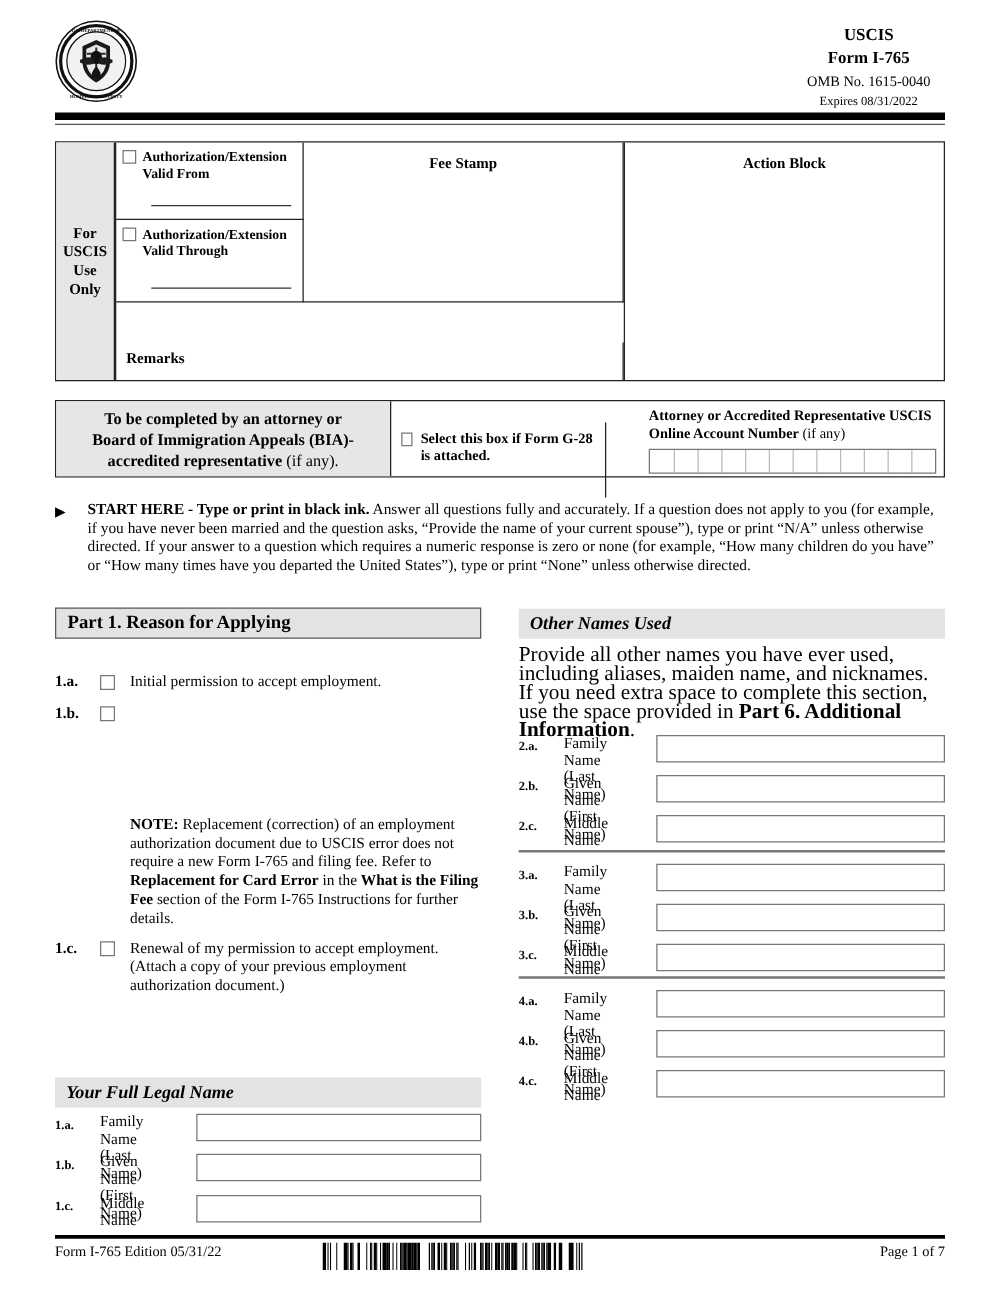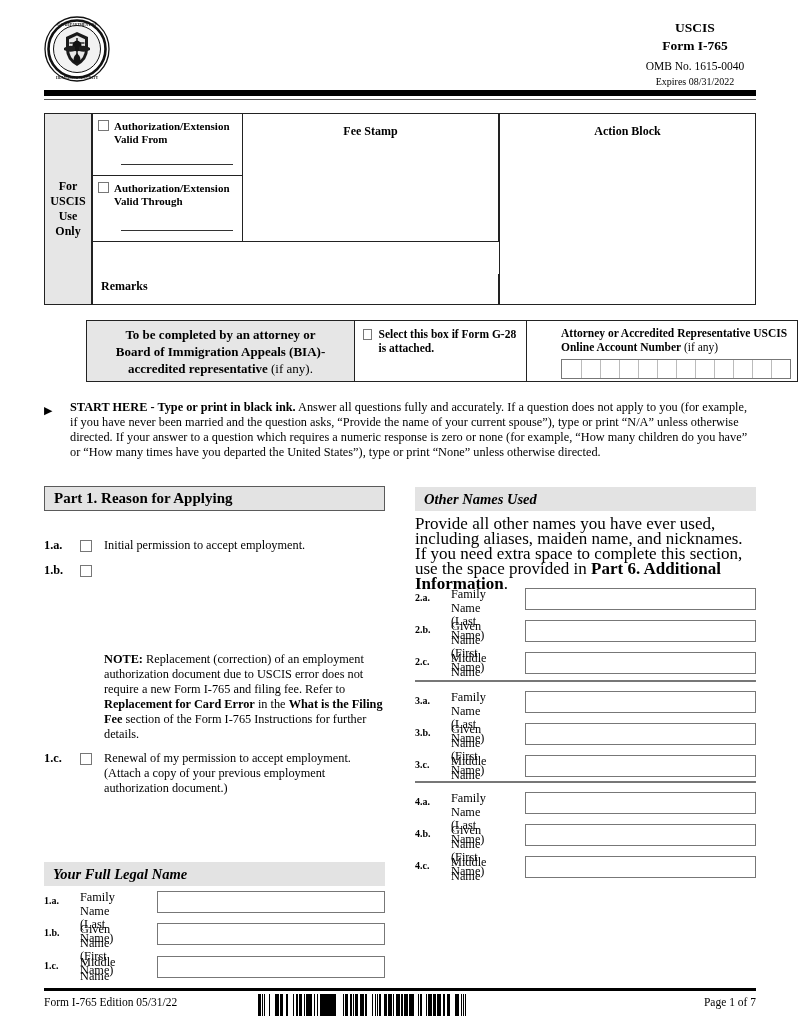--- a/index.html
+++ b/index.html
@@ -105,32 +105,31 @@
   .cell-remarks {
     position: absolute; left: 48px; top: 160px; width: 406px; height: 30px;
     border-right: 1.5px solid #222;
   }
   .remarks-lbl { position: absolute; left: 8px; top: 5px; font-size: 12px; font-weight: bold; }
 
   
   .atty {
     position: absolute; left: 44px; top: 320px; width: 712px; height: 62px;
     border: 1px solid #222;
-    margin-left: 42px;
   }
   .atty-left {
     position: absolute; left: 0; top: 0; width: 268px; height: 60px;
     background: #e6e6e6; border-right: 1.5px solid #222;
     display: flex; align-items: center; justify-content: center;
     padding: 0 6px;
   }
   .atty-left-txt { font-size: 13px; font-weight: bold; text-align: center; line-height: 17px; }
   .nb { font-weight: normal; }
   .atty-mid {
-    position: absolute; left: 268px; top: 0; width: 172px; height: 60px;
+    position: absolute; left: 268px; top: 17px; width: 172px; height: 60px;
     border-right: 1.5px solid #222; padding: 7px 6px 0 8px;
     display: flex; gap: 7px;
   }
   .atty-mid-txt { font-size: 11.5px; font-weight: bold; line-height: 13.5px; }
   .atty-right {
     position: absolute; left: 468px; top: 0; width: 242px; height: 60px;
     padding: 5px 6px 0 6px;
   }
   .atty-right-txt { font-size: 11.5px; font-weight: bold; line-height: 14px; }
   .atty-boxes { margin-top: 5px; height: 20px; }

